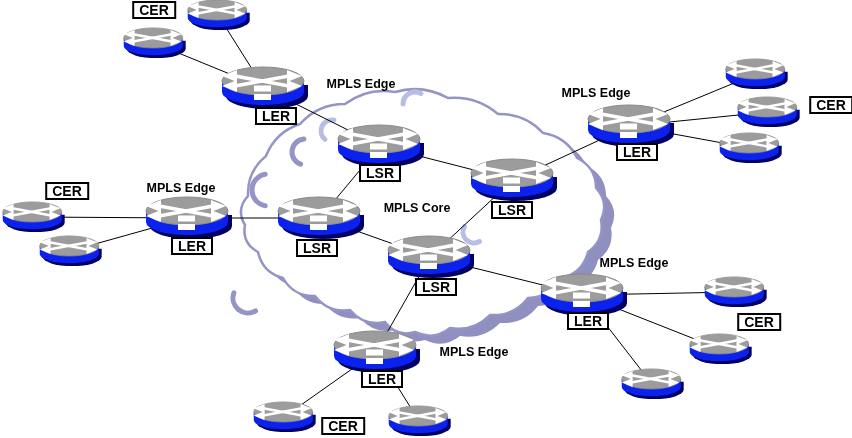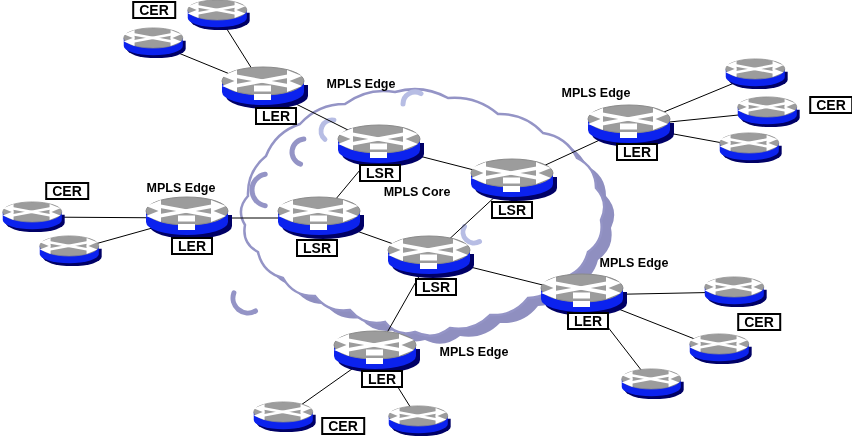--- a/index.html
+++ b/index.html
@@ -309,17 +309,17 @@
       <div class="node-label" style="left: 436px; top: 287px;">LSR</div>
       <div class="node-label" style="left: 637px; top: 152px;">LER</div>
       <div class="node-label" style="left: 831px; top: 105px;">CER</div>
       <div class="node-label" style="left: 382px; top: 379px;">LER</div>
       <div class="node-label" style="left: 343px; top: 426px;">CER</div>
       <div class="node-label" style="left: 588px; top: 321px;">LER</div>
       <div class="node-label" style="left: 759px; top: 322px;">CER</div>
       <div class="region-label" style="left: 361px; top: 84px;">MPLS Edge</div>
       <div class="region-label" style="left: 181px; top: 188px;">MPLS Edge</div>
       <div class="region-label" style="left: 596px; top: 93px;">MPLS Edge</div>
-      <div class="region-label" style="left: 417px; top: 192px; text-align: center;">MPLS Core</div>
+      <div class="region-label" style="left: 417px; top: 208px; text-align: center;">MPLS Core</div>
       <div class="region-label" style="left: 634px; top: 263px;">MPLS Edge</div>
       <div class="region-label" style="left: 474px; top: 352px;">MPLS Edge</div>
     </div>
 </div>
 
 </body></html>

